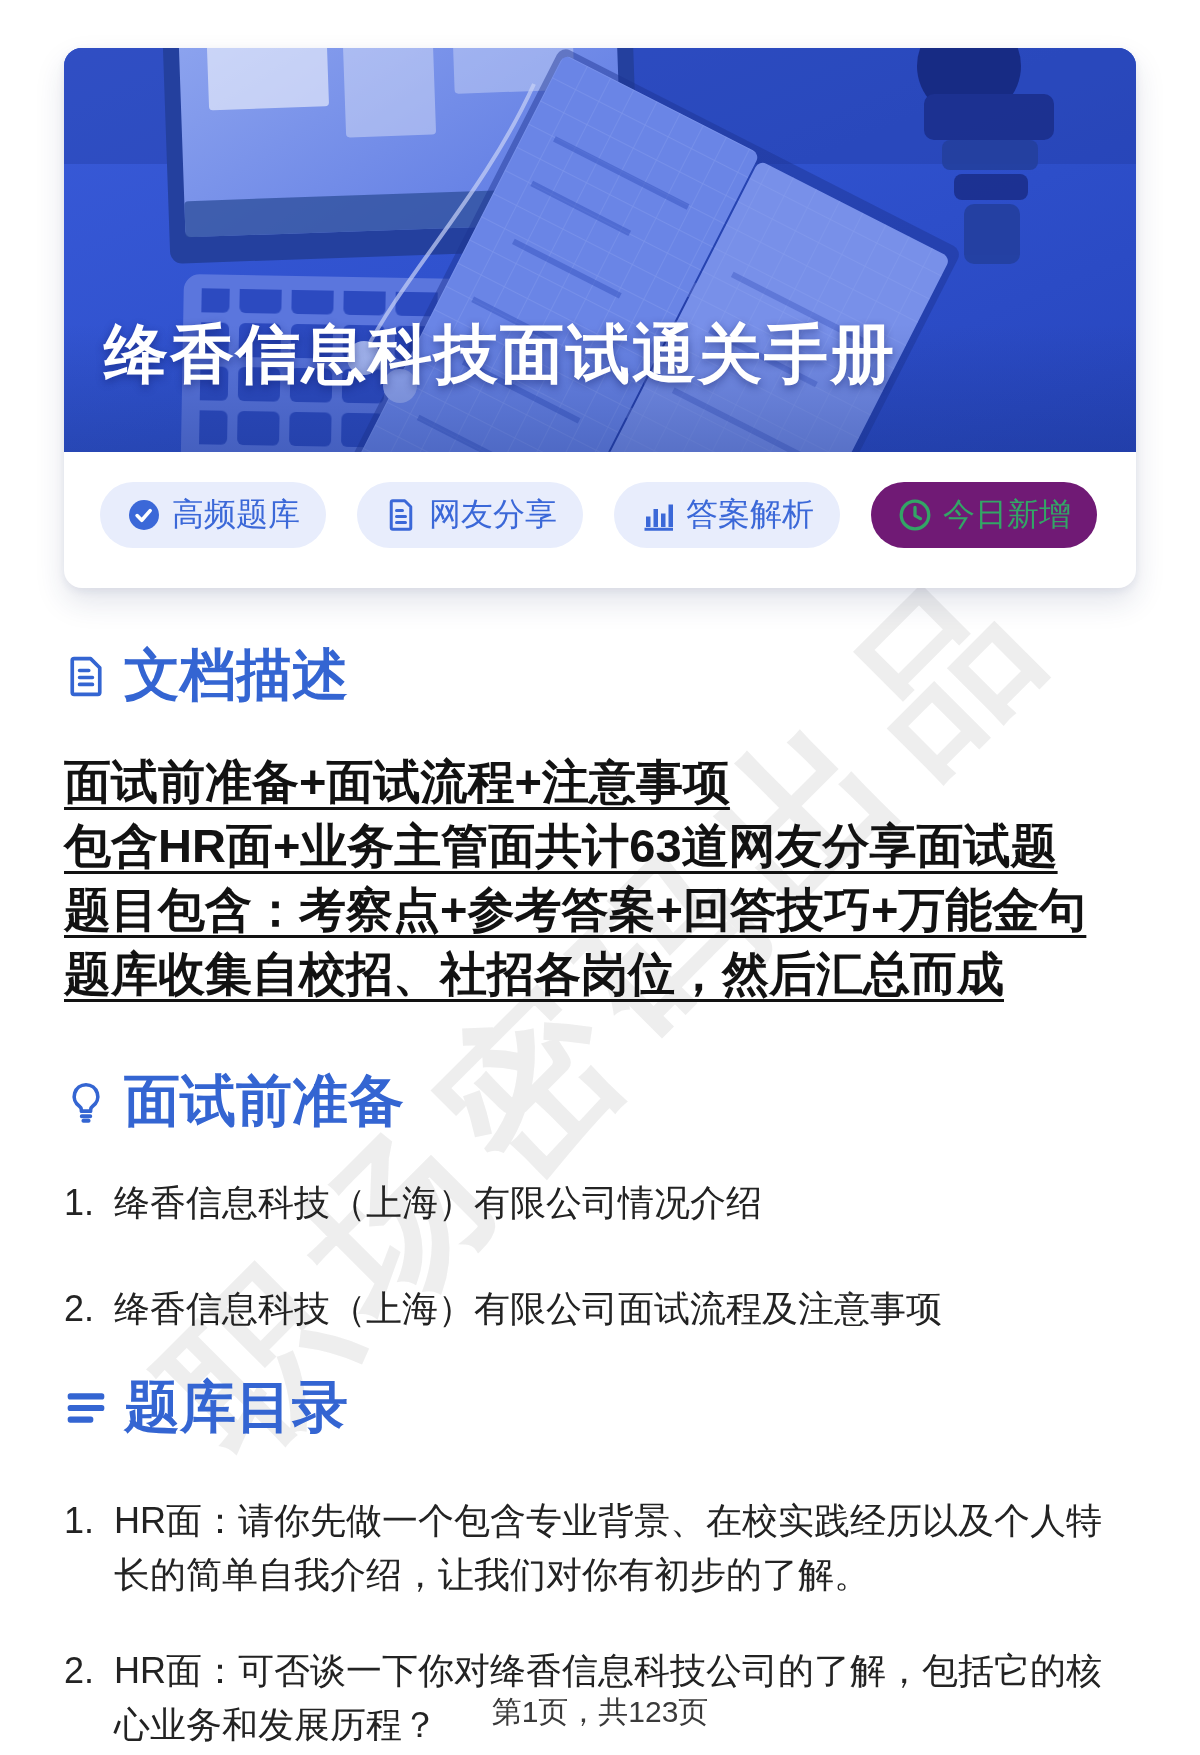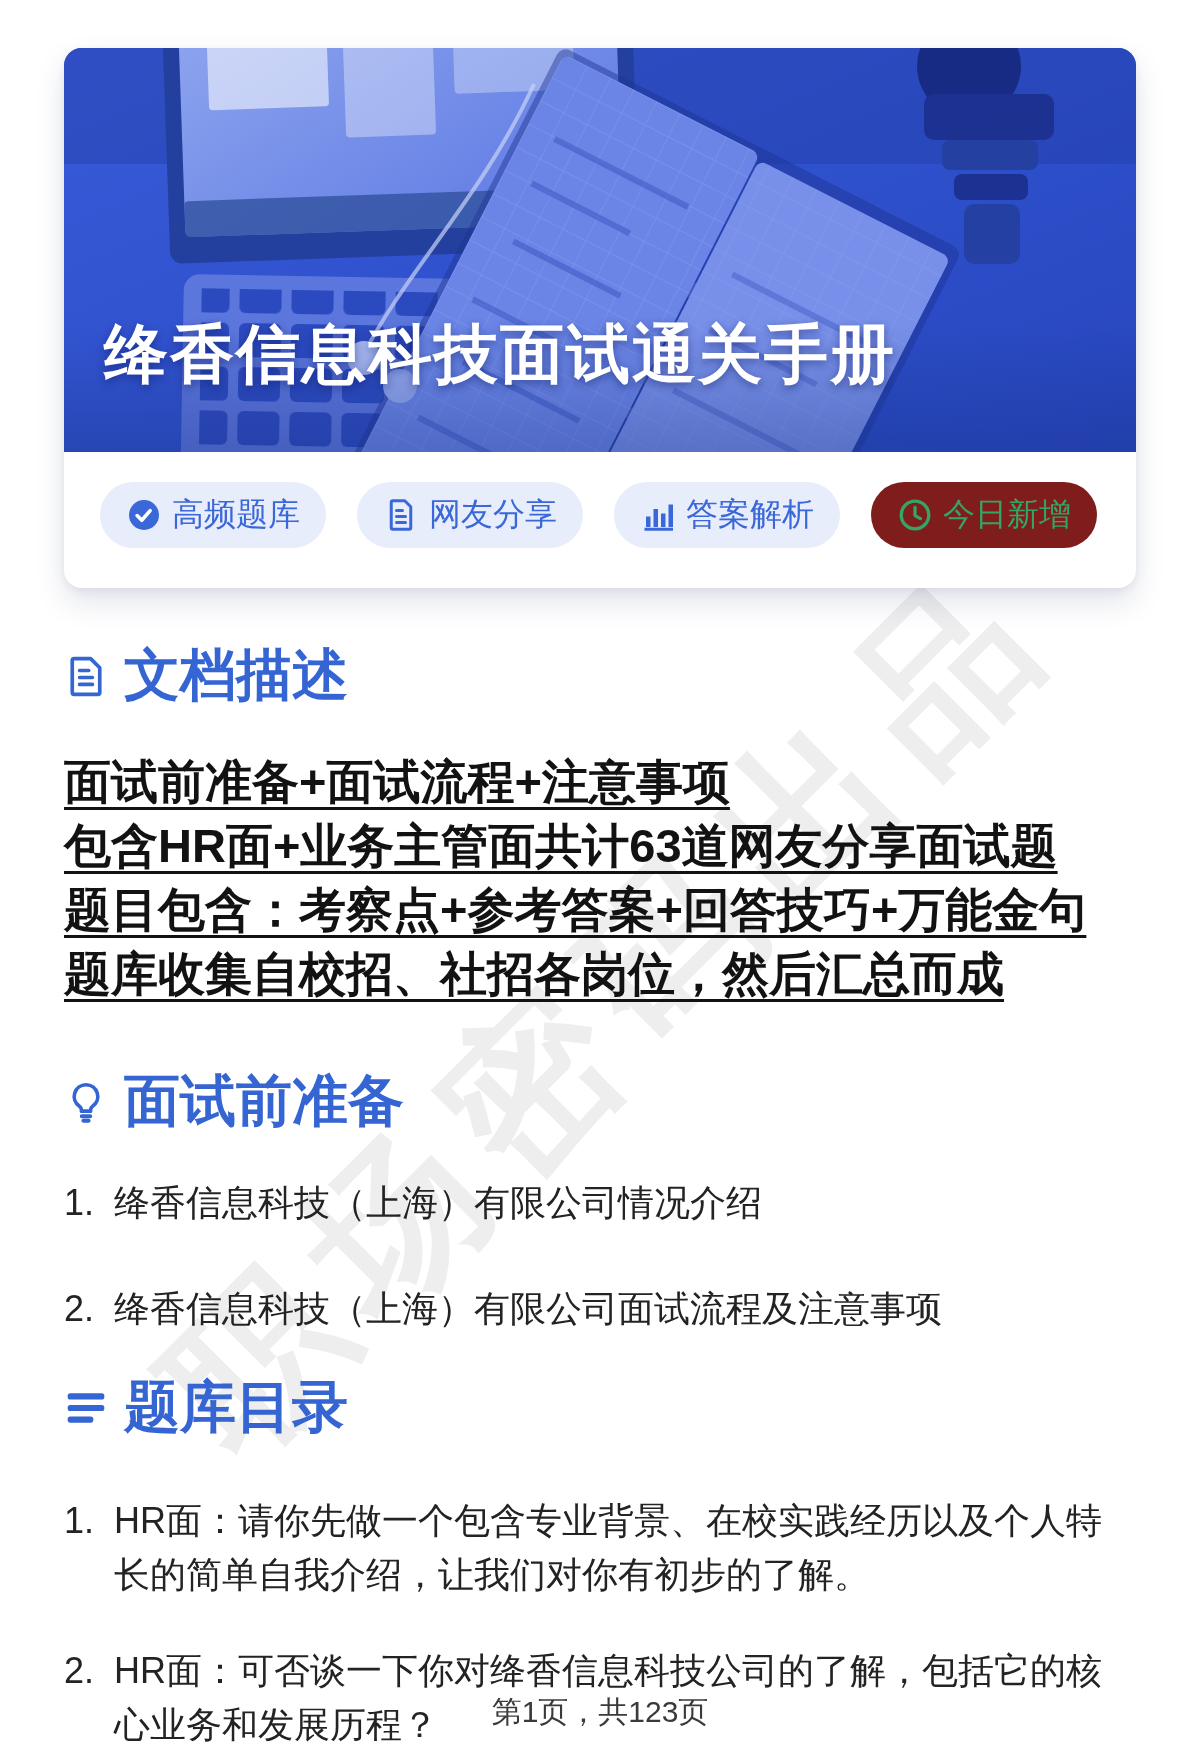--- a/index.html
+++ b/index.html
@@ -32,21 +32,21 @@
     position:absolute; left:40px; bottom:54px; color:#ffffff;
     font-size:64px; font-weight:700; letter-spacing:2px;
     text-shadow:0 3px 8px rgba(8,20,90,.45); white-space:nowrap;
   }
   .badges { display:flex; gap:31px; padding:30px 36px 40px; align-items:center; }
   .badge {
     display:flex; align-items:center; gap:10px; height:66px; padding:0 26px;
     border-radius:33px; font-size:32px; font-weight:500; white-space:nowrap;
   }
   .badge.blue  { background:#e8edfc; color:#3b68d8; }
-  .badge.green { background:#7f1d1d; color:#33a566; }
+  .badge.green { background:#701a75; color:#33a566; }
   .badge svg { width:36px; height:36px; flex:0 0 auto; }
   
   .content { position:relative; z-index:1; padding:0 64px; }
   .section-heading {
     display:flex; align-items:center; gap:16px;
     color:#3465d2; font-size:56px; font-weight:700;
   }
   .section-heading svg { width:44px; height:44px; flex:0 0 auto; }
   .h-doc  { margin-top:50px; }
   .h-prep { margin-top:58px;font-family:Liberation Serif, serif; }

